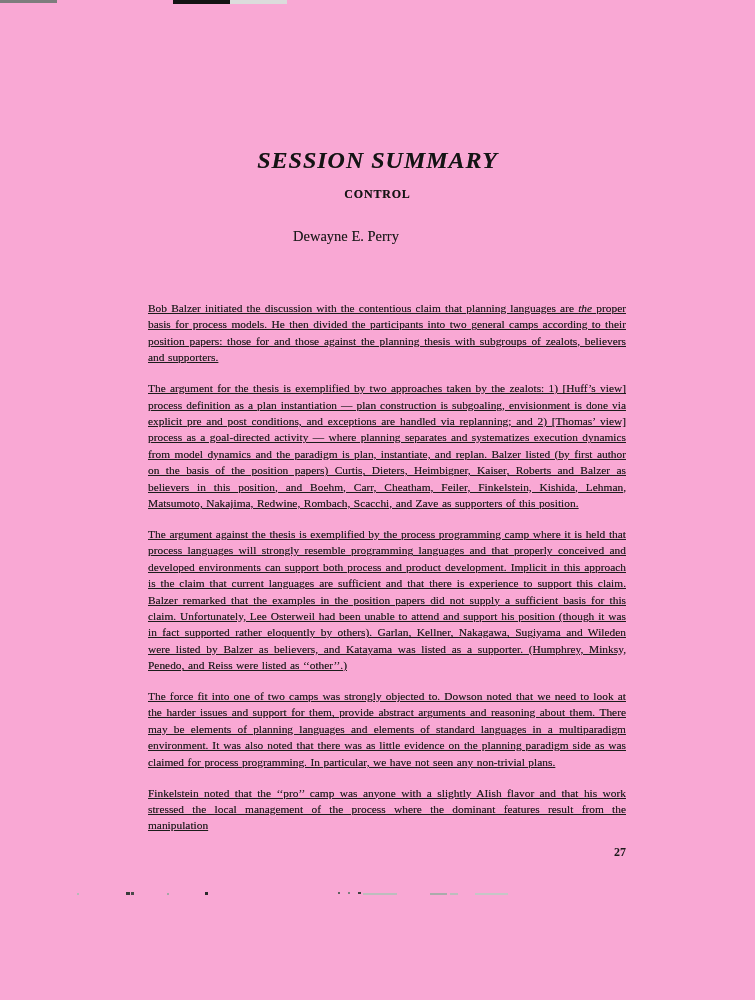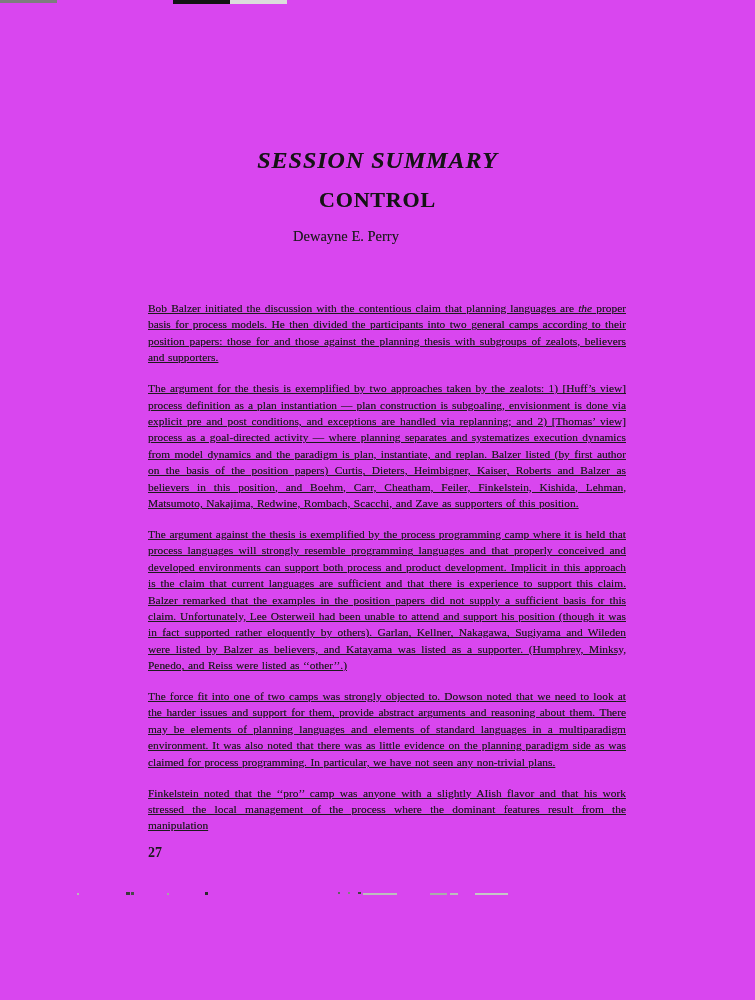--- a/index.html
+++ b/index.html
@@ -6,39 +6,39 @@
   body {
     width: 755px; height: 1000px;
     background: #fcfcfb;
     font-family: "Liberation Serif", serif;
     color: #1b1b1b;
     position: relative;
     overflow: hidden;
   }
   .page {
     position: absolute; inset: 0;
-    background: #d946ef;
+    background: #f9a8d4;
   }
   .doc-title {
     position: absolute;
     top: 147px; left: 0; width: 755px;
     text-align: center;
     font-style: italic;
     font-size: 24px;
     font-weight: 600;
     letter-spacing: 1px;
     color: #141414;
     text-shadow: 0 0 0.4px rgba(0,0,0,0.5);
   }
   .section-title {
     position: absolute;
     top: 187px; left: 0; width: 755px;
     text-align: center;
     font-weight: bold;
-    font-size: 22px;
+    font-size: 12px;
     letter-spacing: 0.8px;
     color: #141414;
     text-shadow: 0 0 0.4px rgba(0,0,0,0.5);
   }
   .author {
     position: absolute;
     top: 228px; left: 0; width: 692px;
     text-align: center;
     font-size: 14.5px;
     color: #1c1c1c;
@@ -57,22 +57,22 @@
     text-decoration: underline;
   }
   .body-text p {
     margin: 0 0 14.5px 0;
   }
   .body-text p:last-child { margin-bottom: 0; }
   .italic-word { font-style: italic; }
   .page-number {
     position: absolute;
     top: 845px; left: 148px; width: 478px;
-    text-align: left;
-    font-size: 14px;
+    text-align: right;
+    font-size: 12px;
     font-weight: bold;
     color: #1a1a1a;
   }
   
   .artifact { position: absolute; }
   .a-top1  { left: 0;   top: 0;   width: 57px; height: 3px; background: #7d7d7d; }
   .a-top2  { left: 173px; top: 0; width: 57px; height: 4px; background: #131313; }
   .a-top3  { left: 230px; top: 0; width: 57px; height: 4px; background: #dcdcdc; }
   .a-b0  { left: 77px;  top: 893px; width: 2px;  height: 2px; background: #b8b8b8; }
   .a-b1  { left: 126px; top: 892px; width: 4px;  height: 3px; background: #3a3a3a; }

